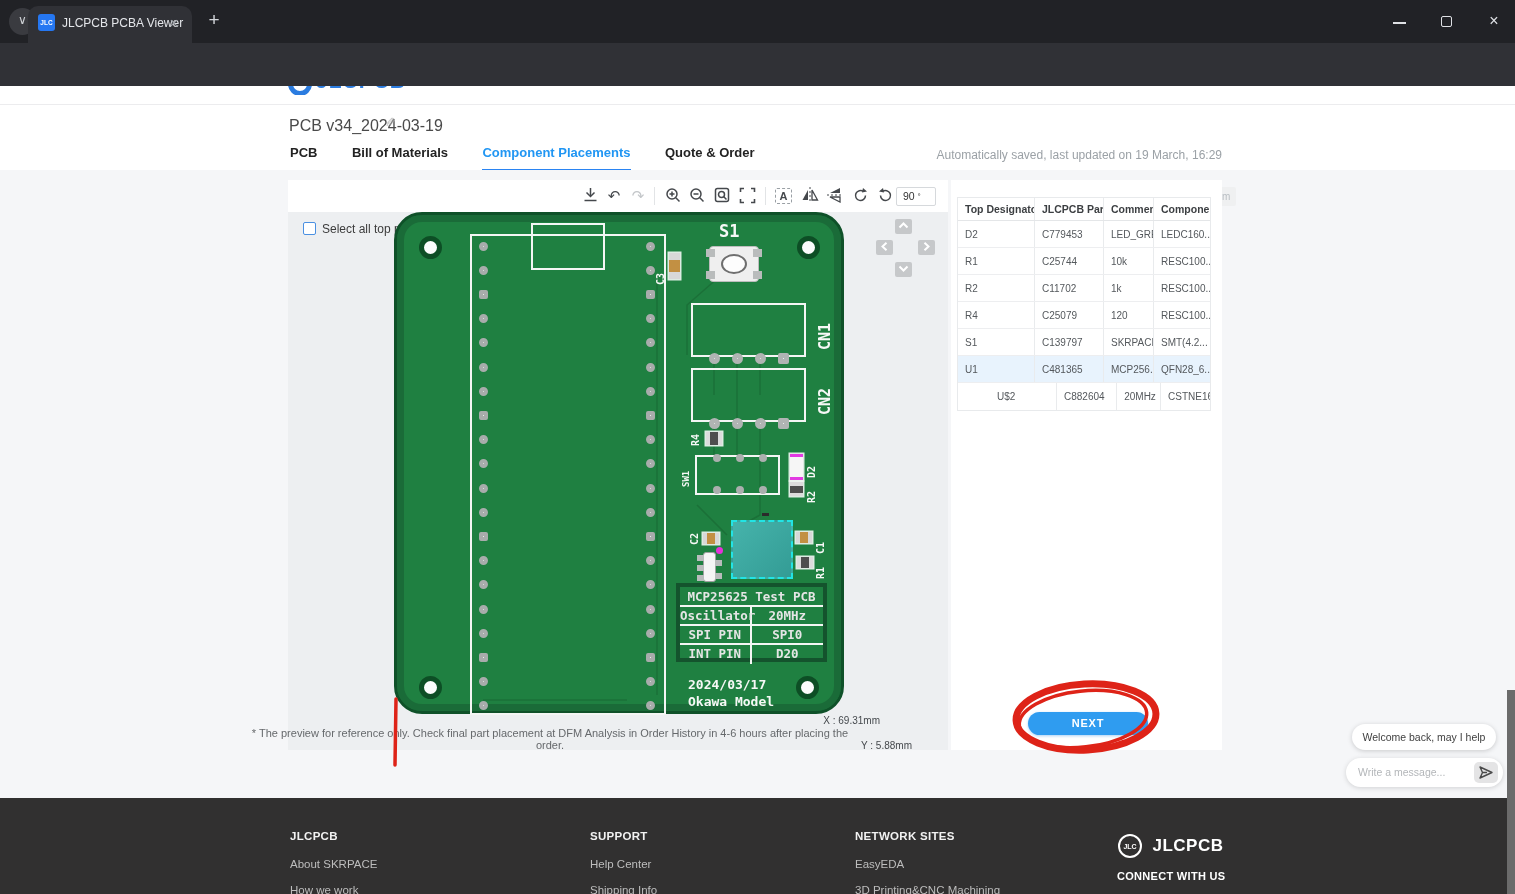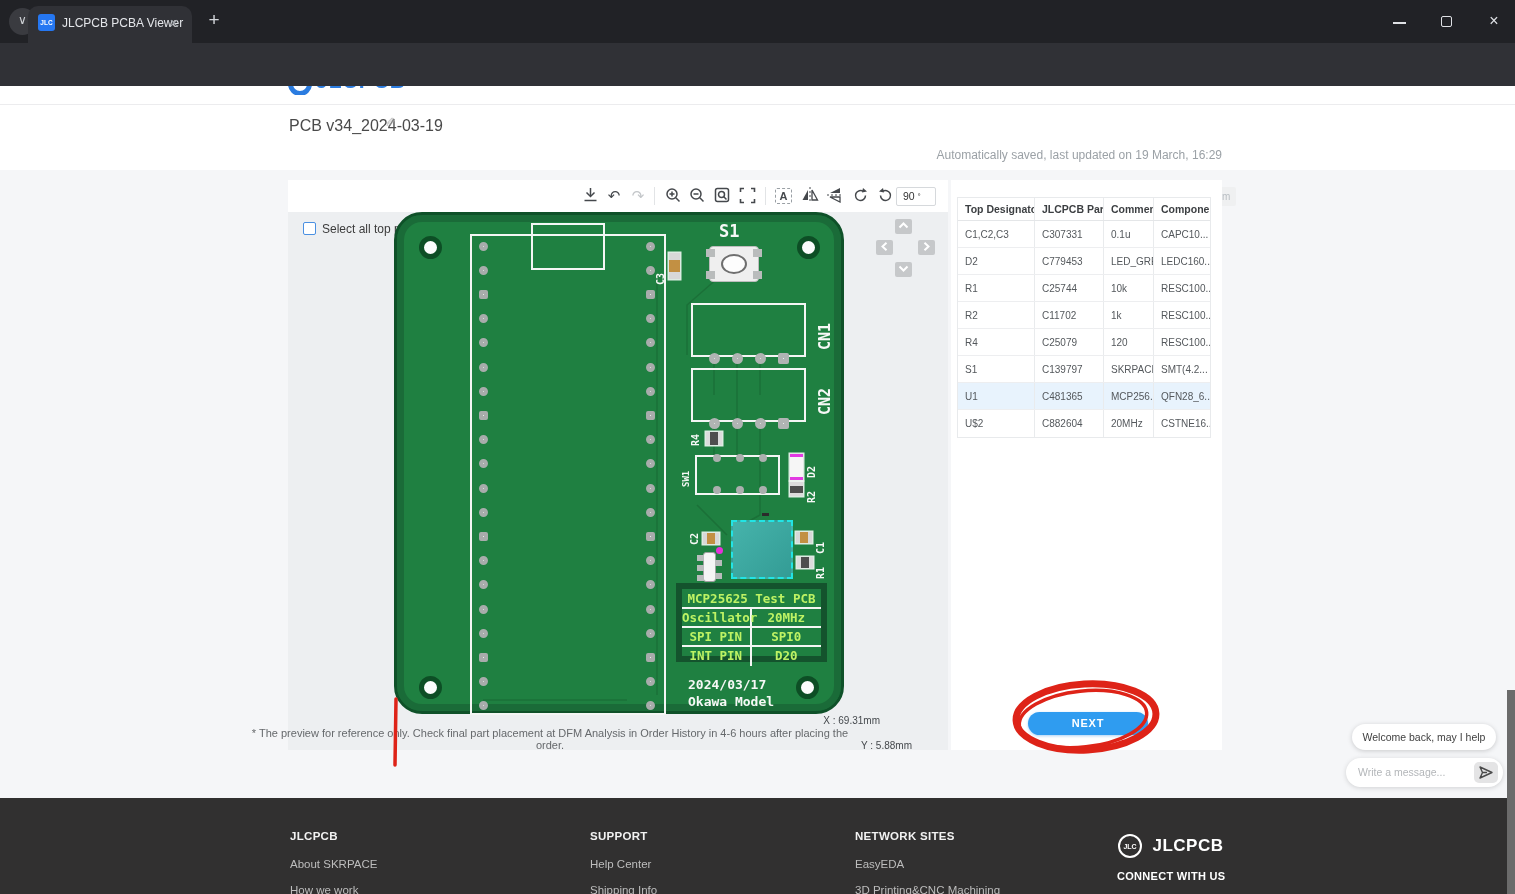--- a/index.html
+++ b/index.html
@@ -81,37 +81,37 @@
   .vlab { position:absolute; color:#f6f8f6; font-family:"DejaVu Sans Mono", monospace; font-weight:bold; transform:rotate(-90deg); transform-origin:0 0; white-space:nowrap; }
   .smd { position:absolute; box-shadow:0 0 0 1.5px rgba(255,255,255,.85); }
   #u1-chip { position:absolute; left:334px; top:305px; width:62px; height:59px; background:linear-gradient(135deg,#46b3ab,#339c95); border:2px dashed #22e4e4; }
   #u1-tick { position:absolute; left:365px; top:298px; width:7px; height:3px; background:#2b2b2b; }
   #s1-switch { position:absolute; left:312px; top:31px; width:50px; height:36px; background:#efefef; border:1px solid #bdbdbd; border-radius:4px; }
   #s1-switch .leg { position:absolute; width:9px; height:8px; background:#b9bcbc; }
   #s1-switch .plunger { position:absolute; left:11px; top:7px; width:26px; height:20px; background:#fdfdfd; border:2px solid #6f6f6f; border-radius:50%; }
   #q1-body { position:absolute; left:306px; top:337px; width:13px; height:30px; background:#f5f5f5; border:1px solid #9f9f9f; border-radius:3px; }
   .q1-leg { position:absolute; width:7px; height:6px; background:#b9bcbc; }
   #magenta-dot { position:absolute; left:319px; top:332px; width:7px; height:7px; border-radius:50%; background:#e531d9; }
-  #silk-table { position:absolute; left:279px; top:368px; width:151px; height:79px; border:6px solid #14532d; color:#bef264; font-family:"DejaVu Sans Mono", monospace; font-weight:bold; font-size:12.5px; text-align:center; }
+  #silk-table { position:absolute; left:279px; top:368px; width:151px; height:79px; border:4px solid #14532d; color:#e5e5e5; font-family:"DejaVu Sans Mono", monospace; font-weight:bold; font-size:12.5px; text-align:center; }
   #silk-title { height:20px; line-height:20px; border-bottom:2px solid #f4f6f4; }
   .silk-row { display:flex; height:19px; line-height:18px; border-bottom:2px solid #f4f6f4; }
   .silk-row:last-child { border-bottom:none; }
   .silk-cell { width:50%; }
   .silk-cell:first-child { border-right:2px solid #f4f6f4; }
   #pcb-date, #pcb-author { position:absolute; left:291px; color:#f6f8f6; font-family:"DejaVu Sans Mono", monospace; font-weight:bold; font-size:13px; }
 
   
   #footnote { position:absolute; left:240px; top:727px; width:620px; text-align:center; font-size:11px; color:#66696c; }
   #coord-x { position:absolute; left:800px; top:715px; width:80px; text-align:right; font-size:10px; color:#45494d; }
   #coord-y { position:absolute; left:832px; top:740px; width:80px; text-align:right; font-size:10px; color:#45494d; }
 
   
   #parts-table { position:absolute; left:957px; top:197px; width:254px; border:1px solid #e8eaec; }
   .trow { display:flex; height:27px; border-bottom:1px solid #edeef0; background:#fff; }
-  .trow:last-child { border-bottom:none; }
+  .trow:last-child { border-bottom:none;margin-left:32px; }
   .trow.selected { background:#e8f3fd; }
   #thead-row { display:flex; height:23px; border-bottom:1px solid #e4e6e8; background:#fff; }
   .hcell { font-size:10.5px; font-weight:bold; color:#3c3f42; line-height:23px; padding-left:7px; border-right:1px solid #e9ebed; overflow:hidden; white-space:nowrap; }
   .tcell { font-size:10px; color:#54585c; line-height:27px; padding-left:7px; border-right:1px solid #e9ebed; overflow:hidden; white-space:nowrap; }
   .c0 { width:77px; } .c1 { width:69px; } .c2 { width:50px; } .c3 { width:56px; border-right:none !important; }
   #next-btn { position:absolute; left:1028px; top:712px; width:120px; height:23px; border-radius:12px; background:#2f9cf0; color:#fff; font-size:11px; font-weight:bold; letter-spacing:.8px; text-align:center; line-height:23px; box-shadow:0 1px 3px rgba(46,139,230,.4); }
 
   
   #chat-bubble { position:absolute; left:1352px; top:724px; width:144px; height:26px; background:#fff; border-radius:13px; box-shadow:0 1px 5px rgba(0,0,0,.18); font-size:10.5px; color:#3f3f3f; text-align:center; line-height:26px; }
   #chat-input-wrap { position:absolute; left:1346px; top:758px; width:157px; height:29px; background:#fff; border-radius:15px; box-shadow:0 1px 5px rgba(0,0,0,.15); }
@@ -216,20 +216,26 @@
   </div>
 
   <div id="page">
     <div id="logo-clip">
       <div id="logo-swoosh"></div>
       <div id="logo-inner" style="left:28px;">JLCPCB</div>
     </div>
     <div id="hdr-divider"></div>
     <div id="file-name">PCB v34_2024-03-19</div>
     <div id="edit-pencil">✎</div>
+    <div id="tabs-row">
+      <span class="ptab">PCB</span>
+      <span class="ptab">Bill of Materials</span>
+      <span class="ptab active">Component Placements</span>
+      <span class="ptab">Quote &amp; Order</span>
+    </div>
     <div id="autosave">Automatically saved, last updated on 19 March, 16:29</div>
   </div>
 
   <div id="band"></div>
 
   <div id="viewer-toolbar">
     <div class="tb-ic" style="left:292px;">
       <svg width="15" height="16" viewBox="0 0 15 16">
           <g stroke="#45484c" stroke-width="1.5" fill="none">
             <line x1="7.5" y1="1" x2="7.5" y2="9"></line>
@@ -501,26 +507,20 @@
   <div id="table-card"></div>
   <div id="parts-table">
     <div id="thead-row">
       <div class="hcell c0">Top Designator</div>
       <div class="hcell c1">JLCPCB Part #</div>
       <div class="hcell c2">Comment</div>
       <div class="hcell c3">Component</div>
     </div>
     <div>
         <div class="trow">
-          <div class="tcell c0">C1,C2,C3</div>
-          <div class="tcell c1">C307331</div>
-          <div class="tcell c2">0.1u</div>
-          <div class="tcell c3">CAPC10...</div>
-        </div>
-        <div class="trow">
           <div class="tcell c0">D2</div>
           <div class="tcell c1">C779453</div>
           <div class="tcell c2">LED_GRE...</div>
           <div class="tcell c3">LEDC160...</div>
         </div>
         <div class="trow">
           <div class="tcell c0">R1</div>
           <div class="tcell c1">C25744</div>
           <div class="tcell c2">10k</div>
           <div class="tcell c3">RESC100...</div>

